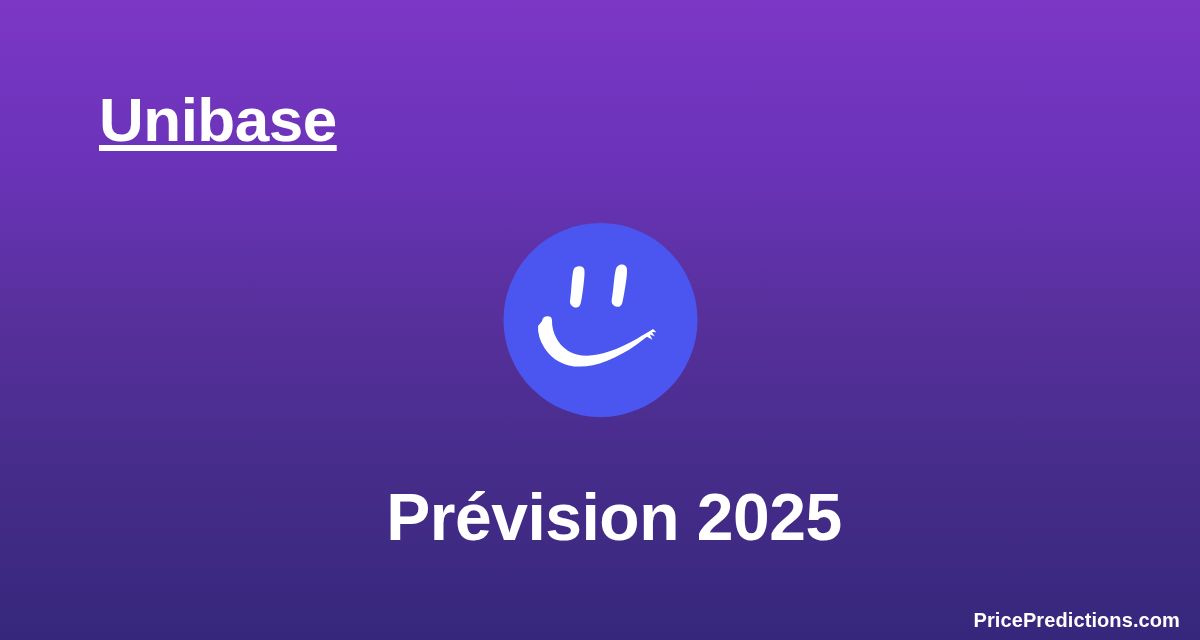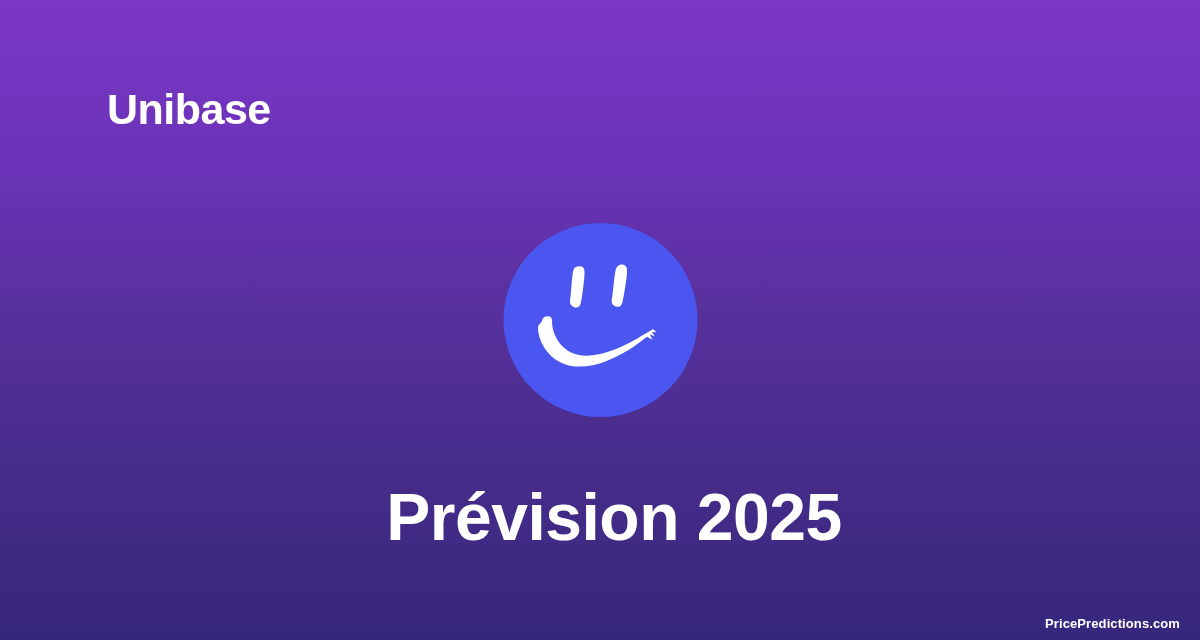--- a/index.html
+++ b/index.html
@@ -21,29 +21,30 @@
     width: 1200px;
     height: 640px;
     box-sizing: border-box;
     background: linear-gradient(180deg, #7c37c5 0%, #6a33b8 26%, #57309b 50%, #452c89 75%, #36277c 100%);
     overflow: hidden;
   }
 
   
   .asset-name {
     position: absolute;
-    left: 107px;
+    left: 99px;
     top: 87px;
     margin: 0;
-    font-size: 43px;
+    font-size: 62px;
     line-height: 1.05;
     font-weight: bold;
     color: #ffffff;
     letter-spacing: -0.5px;
     white-space: nowrap;
+    text-decoration: underline;
   }
 
   
   .logo-wrap {
     position: absolute;
     left: 503px;
     top: 222px;
     width: 195px;
     height: 196px;
   }
@@ -72,21 +73,21 @@
   .headline-inner {
     display: inline-block;
     transform: translateX(14px);
   }
 
   
   .watermark {
     position: absolute;
     right: 20px;
     bottom: 9px;
-    font-size: 13px;
+    font-size: 20px;
     line-height: 1.1;
     font-weight: bold;
     color: #ffffff;
     letter-spacing: 0.1px;
     white-space: nowrap;
   }
 </style>
 </head>
 <body>
 

